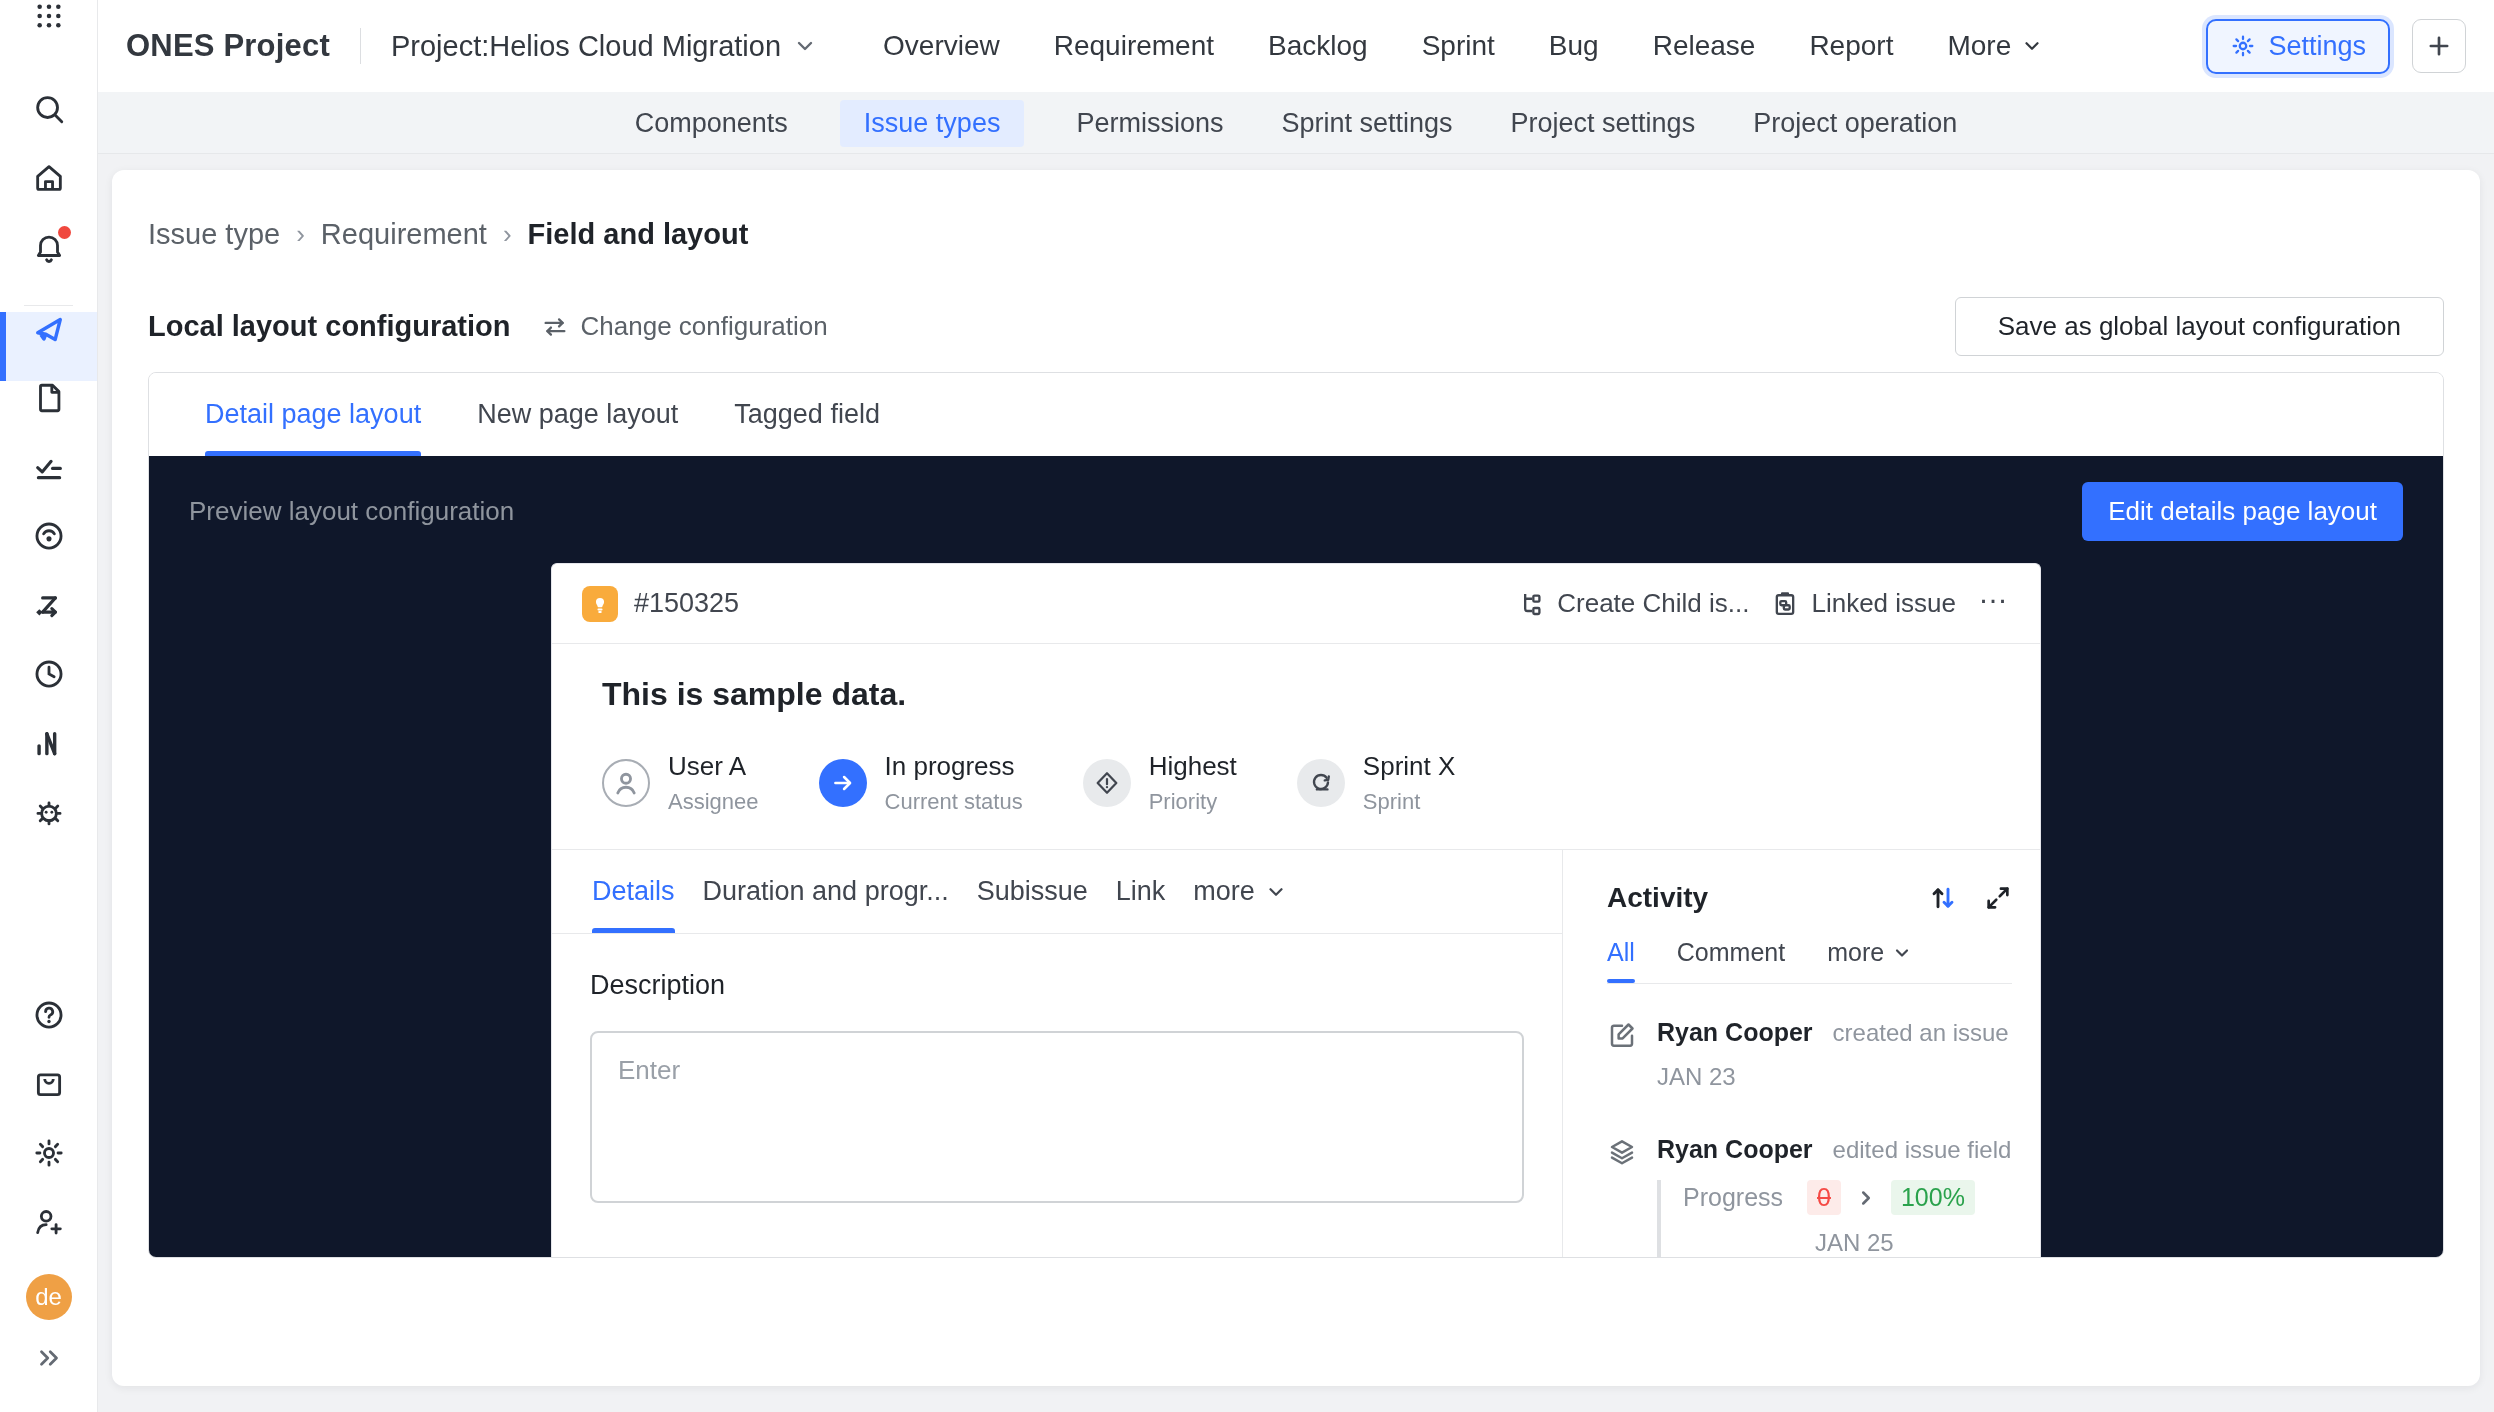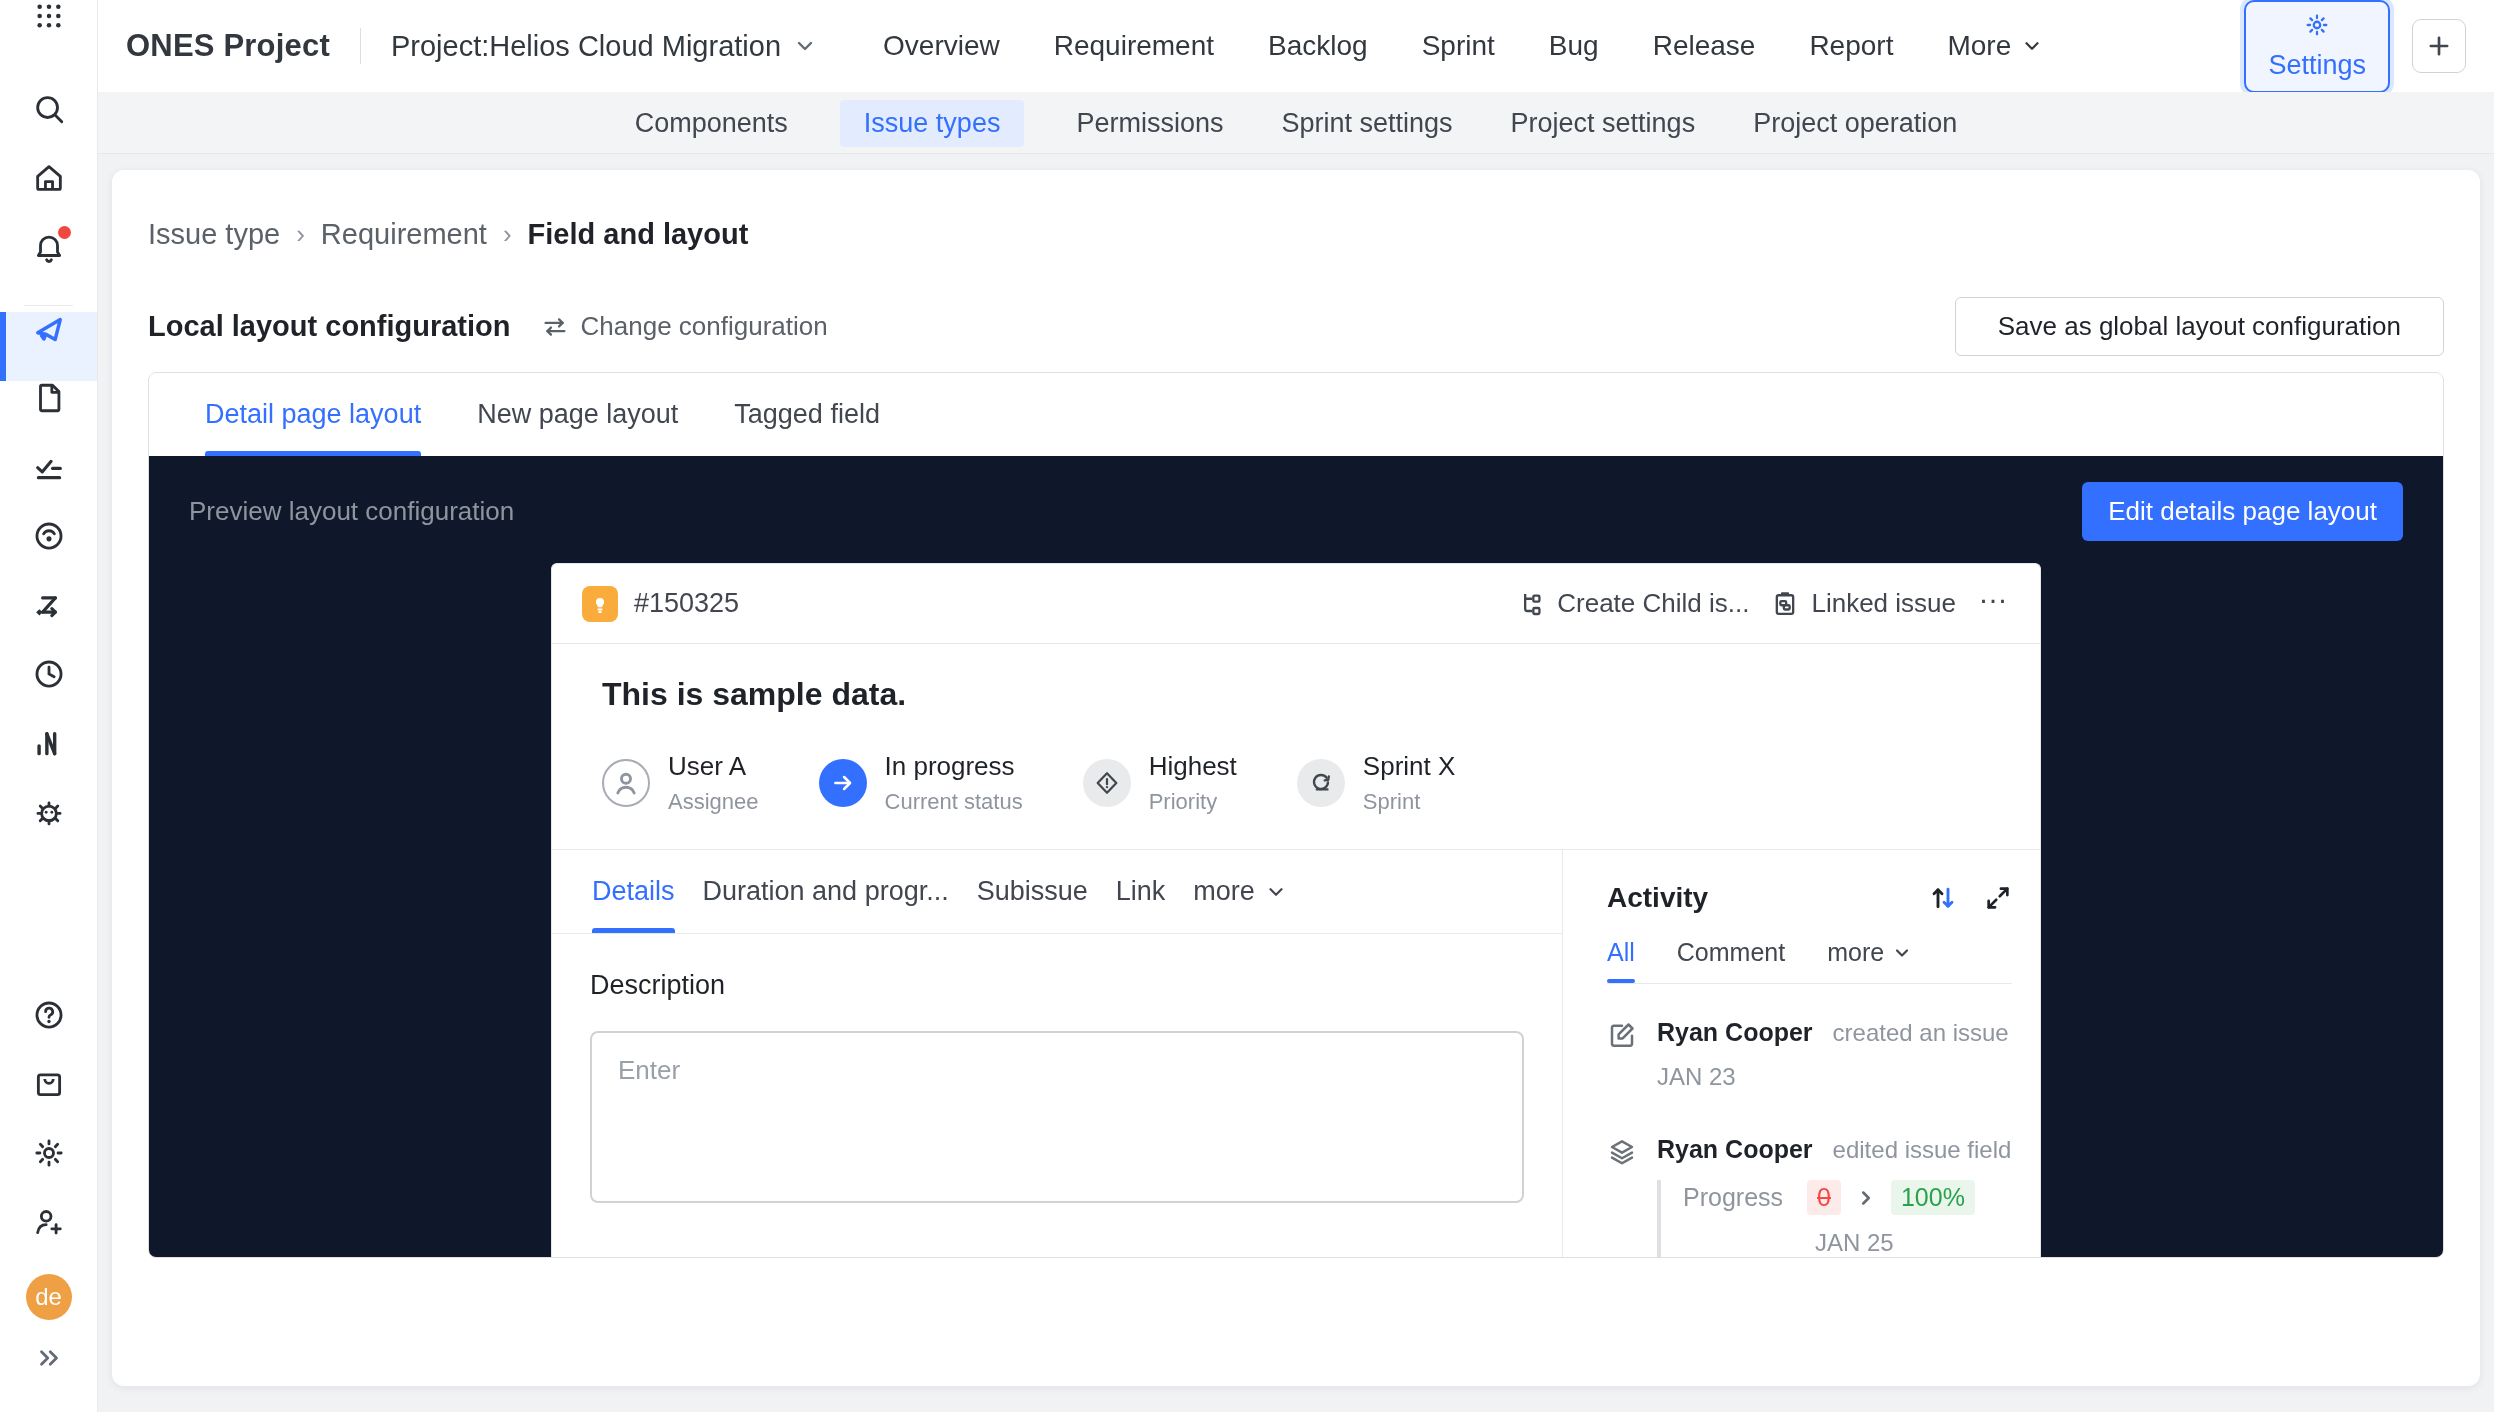--- a/index.html
+++ b/index.html
@@ -51,21 +51,21 @@
   .proj-select { display:flex; align-items:center; gap:12px; font-size:29px; color:#33383f; cursor:pointer; }
   .proj-select svg { color:#646a73; }
   .topnav { display:flex; align-items:center; gap:54px; margin-left:66px; }
   .topnav .nav-item { font-size:28px; color:#33383f; cursor:pointer; white-space:nowrap; }
   .topnav .nav-more { display:flex; align-items:center; gap:10px; }
   .tb-right { margin-left:auto; display:flex; align-items:center; gap:22px; }
   .settings-btn {
     display:flex; align-items:center; gap:12px;
     background:#f0f5ff; border:2px solid #3370ff; border-radius:10px;
     box-shadow:0 0 0 4px #dbe6ff;
-    color:#3370ff; font-size:27px; padding:10px 22px; cursor:pointer;flex-direction:column;
+    color:#3370ff; font-size:27px; padding:10px 22px; cursor:pointer;
   }
   .plus-btn {
     width:54px; height:54px; border:1px solid #d0d3d6; border-radius:9px; background:#fff;
     display:flex; align-items:center; justify-content:center; color:#41464f; cursor:pointer;
   }
 
   .subnav {
     height:62px; background:#f2f4f6; flex-shrink:0;
     display:flex; align-items:center; justify-content:center; gap:46px;
     box-shadow:inset 0 -1px 0 #e6e8ea;

